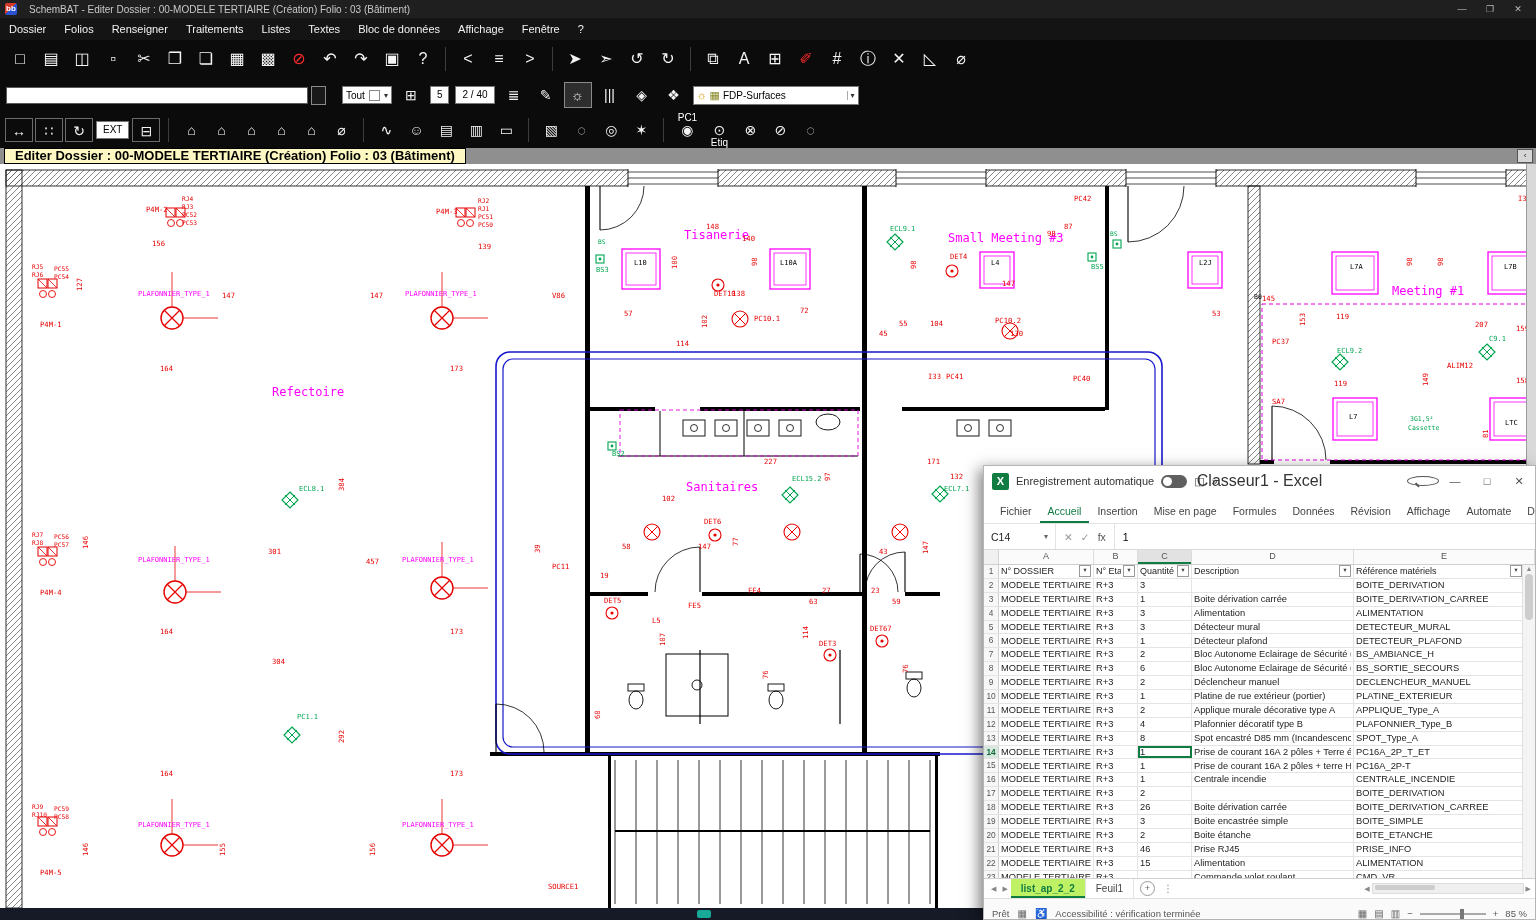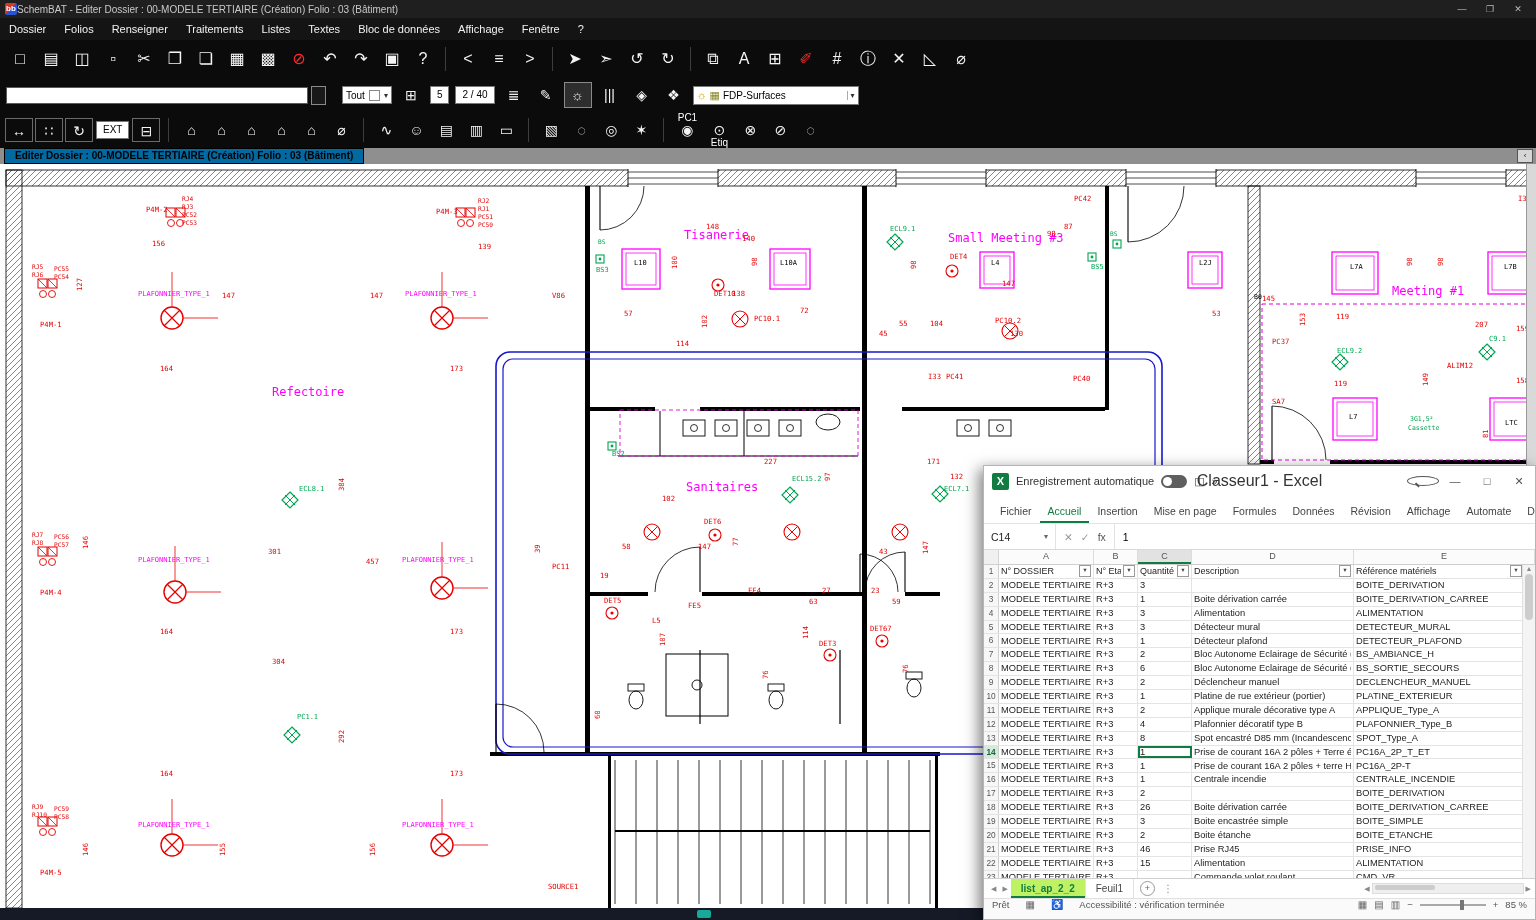--- a/index.html
+++ b/index.html
@@ -1,20 +1,20 @@
 <!DOCTYPE html>
 <html><head>
 <meta charset="utf-8">
 <style>
   html,body{margin:0;padding:0}
   body{width:1536px;height:920px;position:relative;overflow:hidden;background:#000;
        font-family:"Liberation Sans",sans-serif;-webkit-font-smoothing:antialiased}
   
   .titlebar{position:absolute;left:0;top:0;width:1536px;height:18px;background:#1f1f1f;color:#c9c9c9;
-            display:flex;align-items:center;font-size:10px;padding:0 5px;box-sizing:border-box;gap:0}
+            display:flex;align-items:center;font-size:10px;padding:0 5px;box-sizing:border-box;gap:12px}
   .app-ico{width:12px;height:12px;background:linear-gradient(135deg,#d43a2a 50%,#2a52d4 50%);
            color:#fff;font-size:8px;font-weight:bold;text-align:center;line-height:12px;border-radius:2px}
   .win-ctrls{margin-left:auto;display:flex;gap:2px}
   .win-ctrls span{width:26px;text-align:center;font-size:9px;color:#bbb}
   .menubar{position:absolute;left:0;top:18px;width:1536px;height:22px;background:#141414;display:flex;
            align-items:center;color:#f2f2f2;font-size:11px}
   .menu-item{padding:0 9px;cursor:default}
   .tb{position:absolute;left:0;width:1536px;background:#0b0b0b;display:flex;align-items:center;
       color:#fff;padding:0 6px;box-sizing:border-box}
   #tb1{top:40px;height:38px;gap:3px}
@@ -37,21 +37,21 @@
           font-size:10px;padding:0 3px;gap:3px;border:1px solid #777}
   .fdp-i{font-size:11px}
   .fdp-t{flex:1}
   .fdp-a{font-size:8px;border-left:1px solid #aaa;padding-left:3px;color:#333}
   .tb-wrap{position:relative;width:28px;height:36px;display:flex;align-items:center;justify-content:center}
   .tb-lab{position:absolute;left:50%;transform:translateX(-50%);font-size:10px;color:#fff;white-space:nowrap}
   .tb-lab.above{top:0}
   .tb-lab.below{bottom:0}
   .tabbar{position:absolute;left:0;top:148px;width:1536px;height:16px;background:#8f8f8f;display:flex;
           align-items:center;padding-left:4px;box-sizing:border-box}
-  .doc-tab{background:#0369a1;border:1px solid #000;color:#000;font-size:10px;font-weight:bold;
+  .doc-tab{background:#fef9c3;border:1px solid #000;color:#000;font-size:13px;font-weight:bold;
            height:14px;line-height:13px;padding:0 10px;white-space:nowrap}
   .tab-nav{margin-left:auto;margin-right:3px;width:14px;height:12px;background:#d6d6d6;border:1px solid #555;
            font-size:8px;line-height:11px;text-align:center;color:#222}
   
   .canvas{position:absolute;left:0;top:164px;width:1536px;height:744px;background:#fff;overflow:hidden;z-index:1}
   #plan{position:absolute;left:0;top:0}
   #plan text{font-family:"DejaVu Sans Mono","Liberation Mono",monospace}
   .cad-scroll{position:absolute;right:0;top:0;width:9px;height:744px;background:#d9d9d9;border-left:1px solid #9a9a9a}
   
   .taskbar{position:absolute;left:0;top:908px;width:1536px;height:12px;background:#151a26;z-index:5}
@@ -111,21 +111,21 @@
              color:#444;padding-left:4px;flex:none}
   .sheet-nav{font-size:7px;color:#888;padding:0 3px}
   .xl-sheet{height:100%;display:flex;align-items:center;padding:0 10px;border-right:1px solid #e3e3e3}
   .xl-sheet.active{font-weight:bold;color:#107c41;box-shadow:inset 0 -2px #107c41;background:#bef264}
   .sheet-add{width:13px;height:13px;border:1px solid #999;border-radius:50%;font-size:9px;line-height:12px;
              text-align:center;color:#666;margin-left:6px}
   .sheet-dots{margin-left:8px;color:#888}
   .sheet-hscroll{margin-left:auto;margin-right:4px;display:flex;align-items:center;gap:2px;font-size:7px;color:#888}
   .sheet-hscroll .track{width:150px;height:9px;background:#efefef;border:1px solid #ddd;position:relative}
   .sheet-hscroll .hthumb{position:absolute;left:2px;top:1px;width:60px;height:5px;background:#cdcdcd;border-radius:2px}
-  .xl-status{height:20px;display:flex;align-items:flex-start;gap:16px;padding:0 8px;border-top:1px solid #e0e0e0;
+  .xl-status{height:20px;display:flex;align-items:flex-end;gap:8px;padding:0 8px;border-top:1px solid #e0e0e0;
              background:#fafafa;font-size:9.5px;color:#555;flex:none}
   .st-ico{font-size:10px;color:#666}
   .st-right{margin-left:auto;display:flex;align-items:center;gap:7px}
   .view-ico{font-size:10px;color:#666}
   .zoom-track{width:66px;height:2px;background:#a9a9a9;position:relative}
   .zoom-thumb{position:absolute;left:40px;top:-4px;width:4px;height:10px;background:#777}
 </style>
 </head>
 <body>
 

